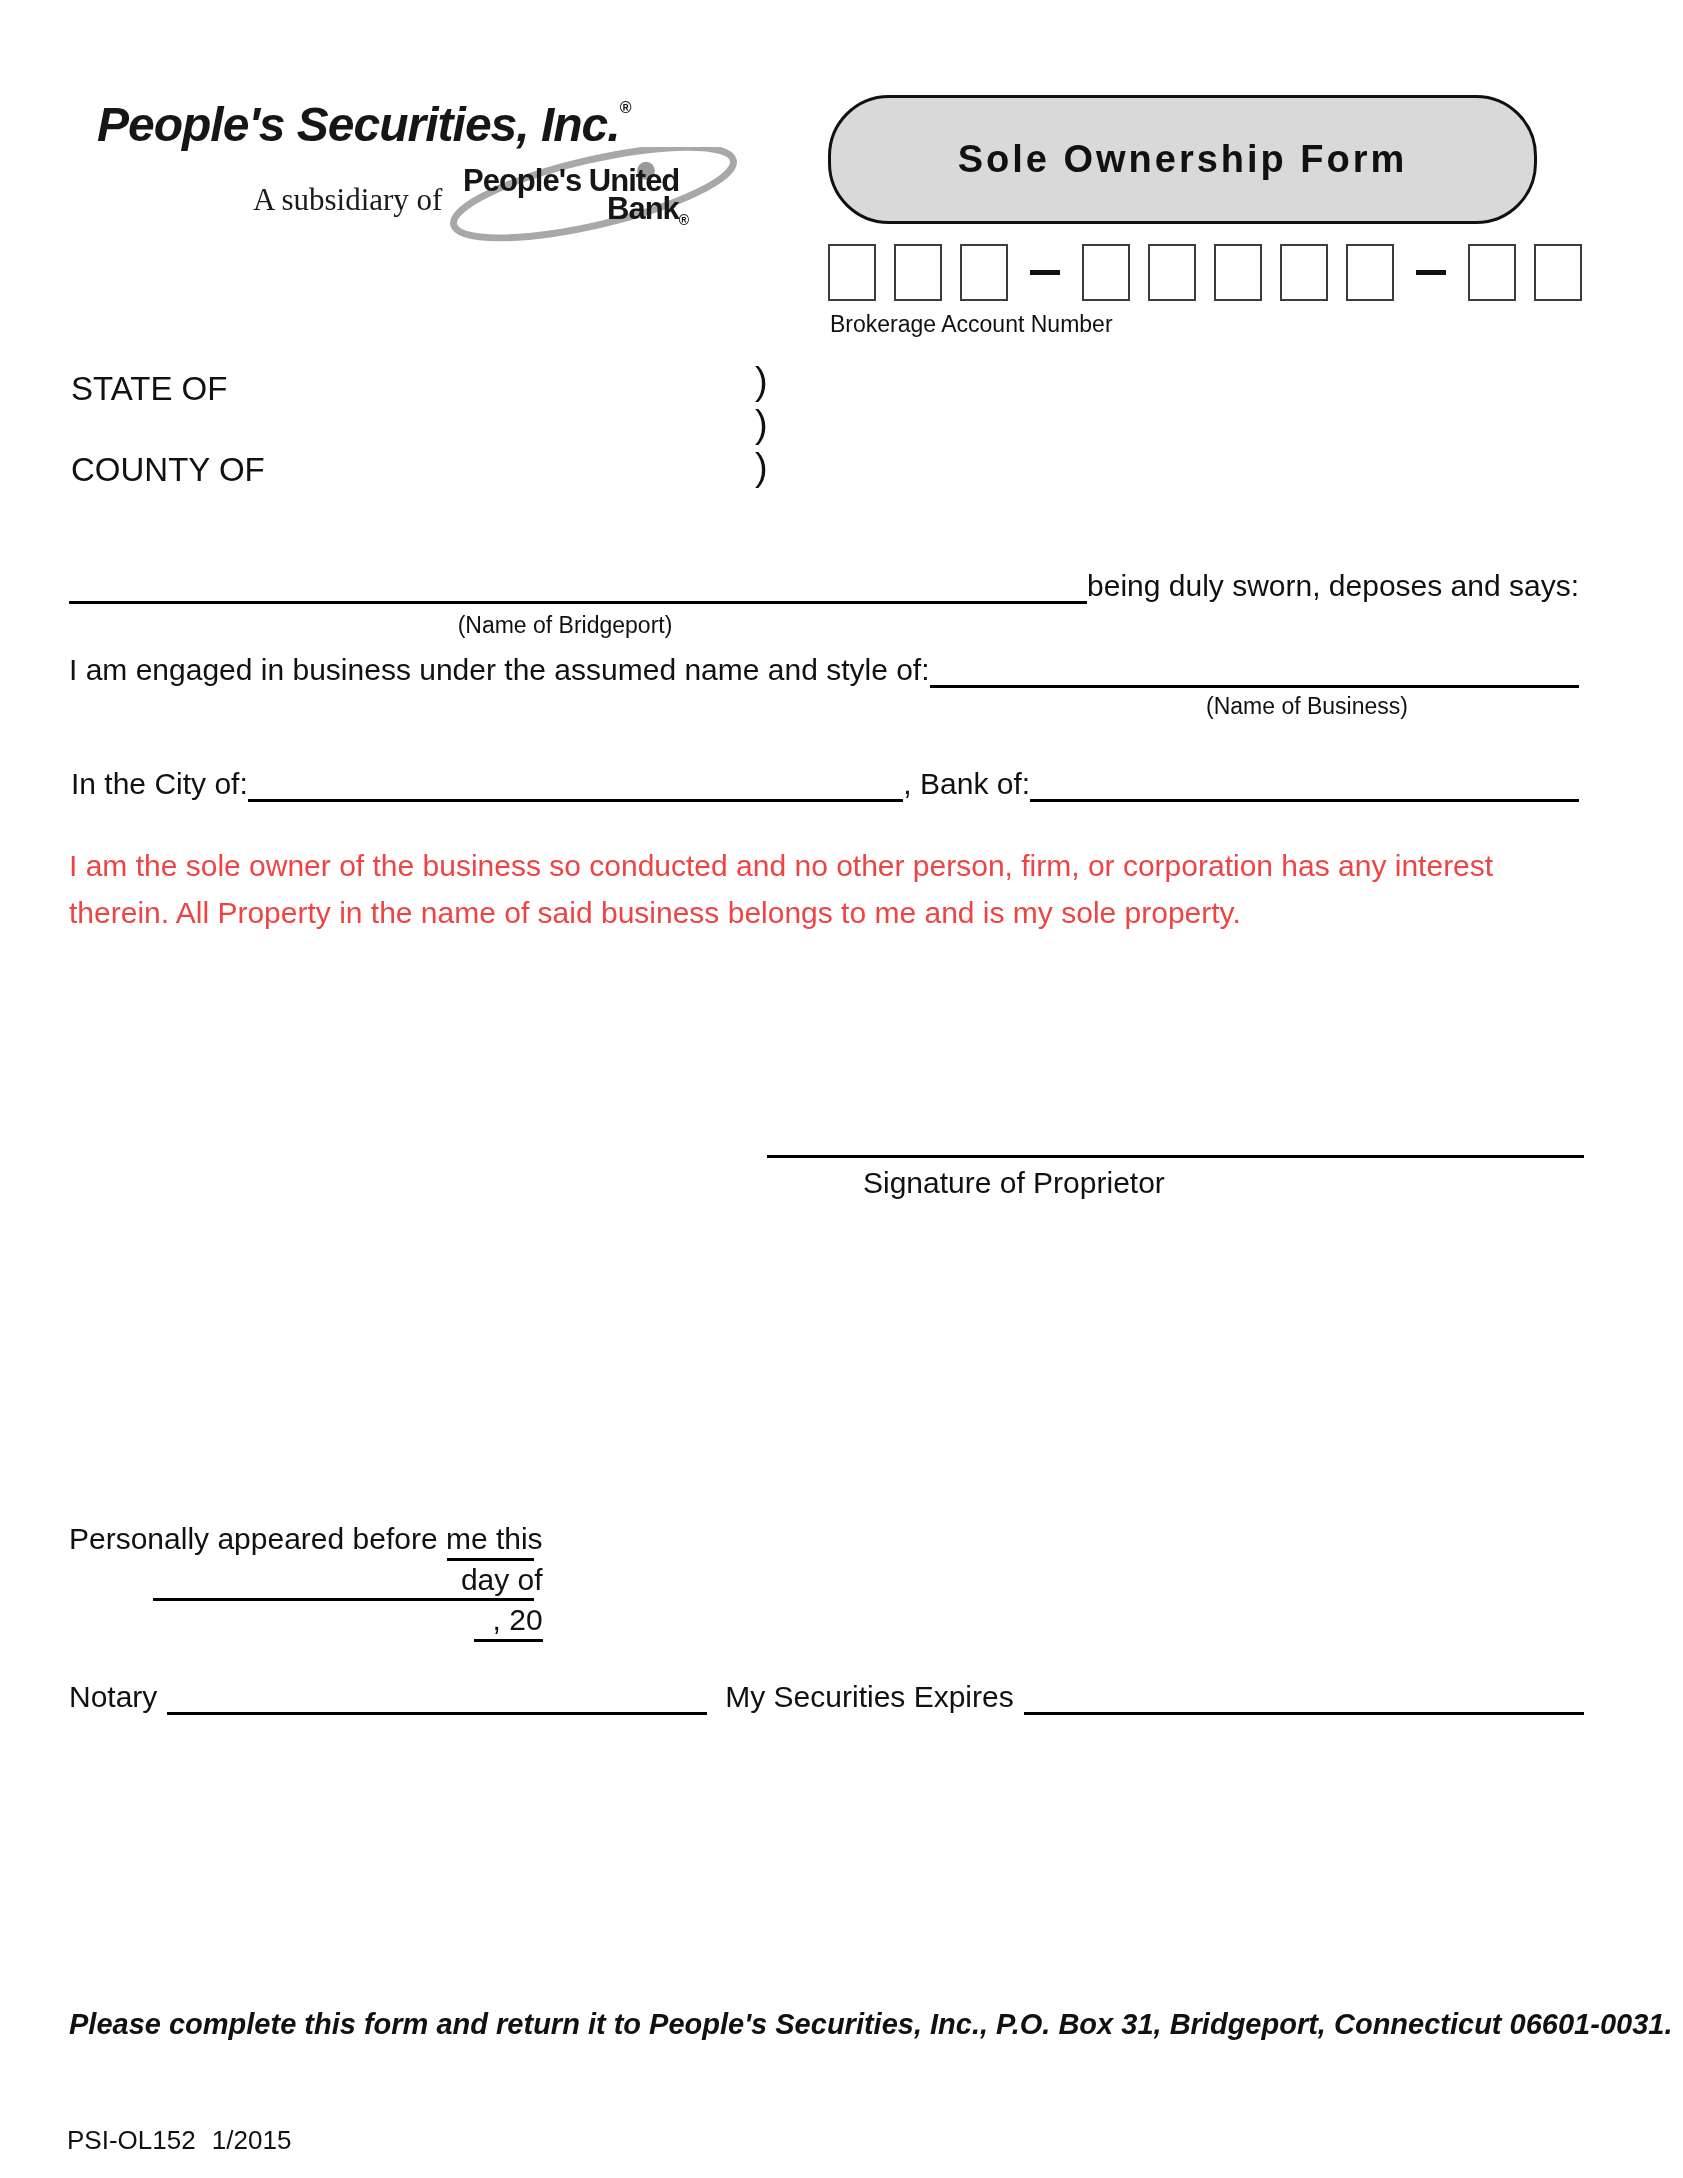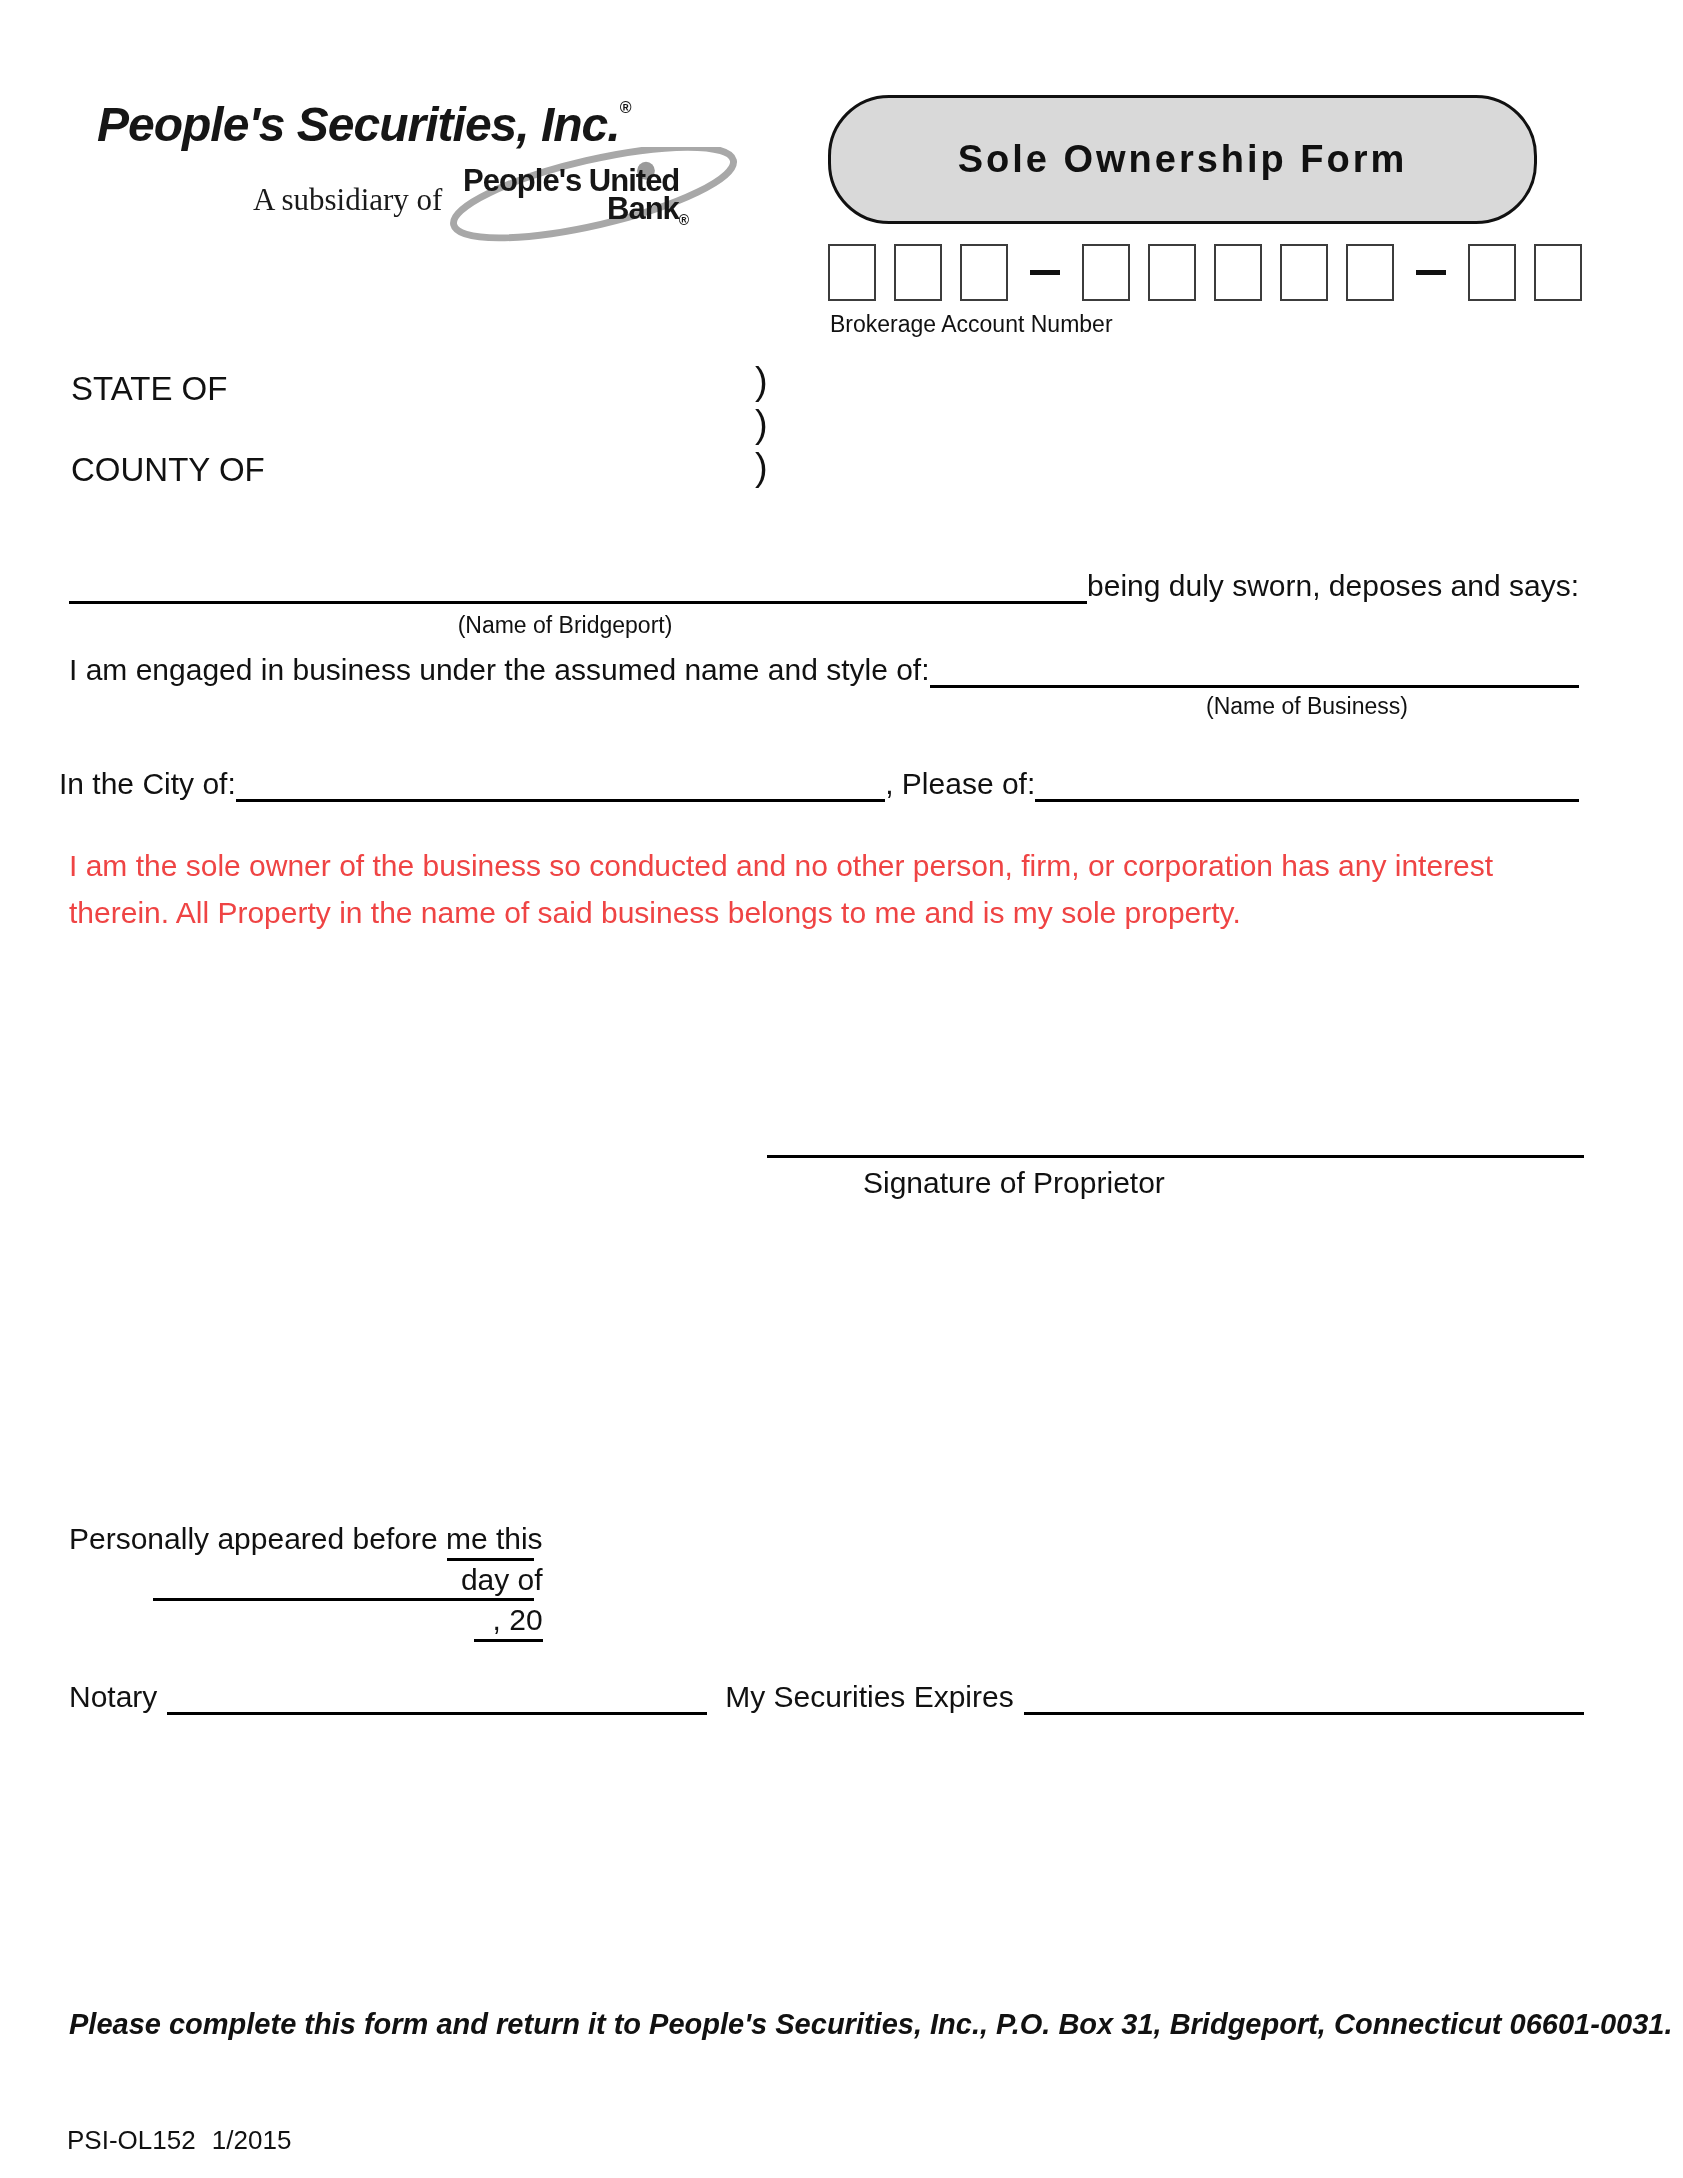--- a/index.html
+++ b/index.html
@@ -54,21 +54,21 @@
   .paren-1{top:360px;}
   .paren-2{top:403px;}
   .paren-3{top:446px;}
   
   .flex-row{position:absolute;display:flex;align-items:flex-end;font-size:30px;color:#111;}
   .flex-row .lbl{white-space:nowrap;line-height:1.25;}
   .fill-line{border-bottom:3px solid #000;height:8px;}
   .grow{flex:1 1 auto;}
   .sworn-row{left:69px;right:104px;top:560px;height:44px;}
   .engaged-row{left:69px;right:104px;top:644px;height:44px;}
-  .city-row{left:59px;right:104px;top:758px;height:44px;}
+  .city-row{left:71px;right:104px;top:758px;height:44px;}
   .city-line{flex:639 1 0;}
   .state-line{flex:535 1 0;}
   .caption{position:absolute;font-size:23px;color:#111;text-align:center;}
   .proprietor-caption{left:248px;top:612px;width:634px;}
   .business-caption{left:1030px;top:693px;width:554px;}
   .ownership-paragraph{
     position:absolute;left:69px;top:842px;width:1505px;
     font-size:30px;line-height:47px;color:#ef4444;
   }
   
@@ -145,21 +145,21 @@
 
   <div class="flex-row engaged-row">
     <span class="lbl">I am engaged in business under the assumed name and style of:</span>
     <div class="fill-line grow"></div>
   </div>
   <div class="caption business-caption">(Name of Business)</div>
 
   <div class="flex-row city-row">
     <span class="lbl">In the City of:</span>
     <div class="fill-line city-line"></div>
-    <span class="lbl">, Please of:</span>
+    <span class="lbl">, Bank of:</span>
     <div class="fill-line state-line"></div>
   </div>
 
   <div class="ownership-paragraph">I am the sole owner of the business so conducted and no other person, firm, or corporation has any interest therein. All Property in the name of said business belongs to me and is my sole property.</div>
 
   <div class="signature-line"></div>
   <div class="signature-caption">Signature of Proprietor</div>
 
   <div class="flex-row personally-row">
     <span class="lbl">Personally appeared before me this</span>

